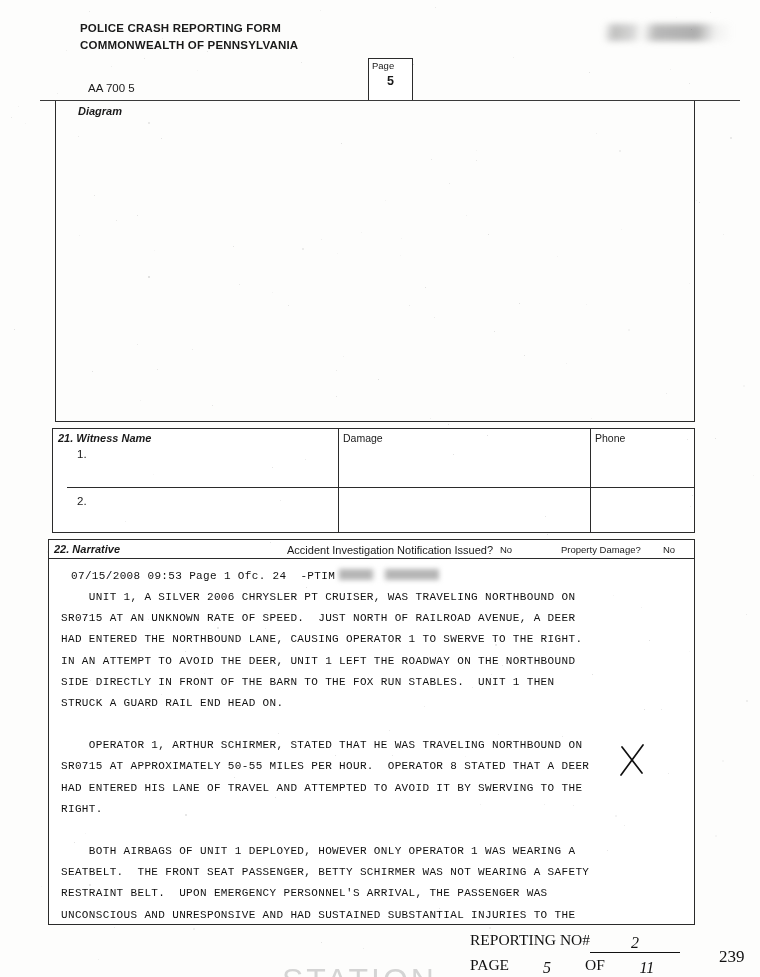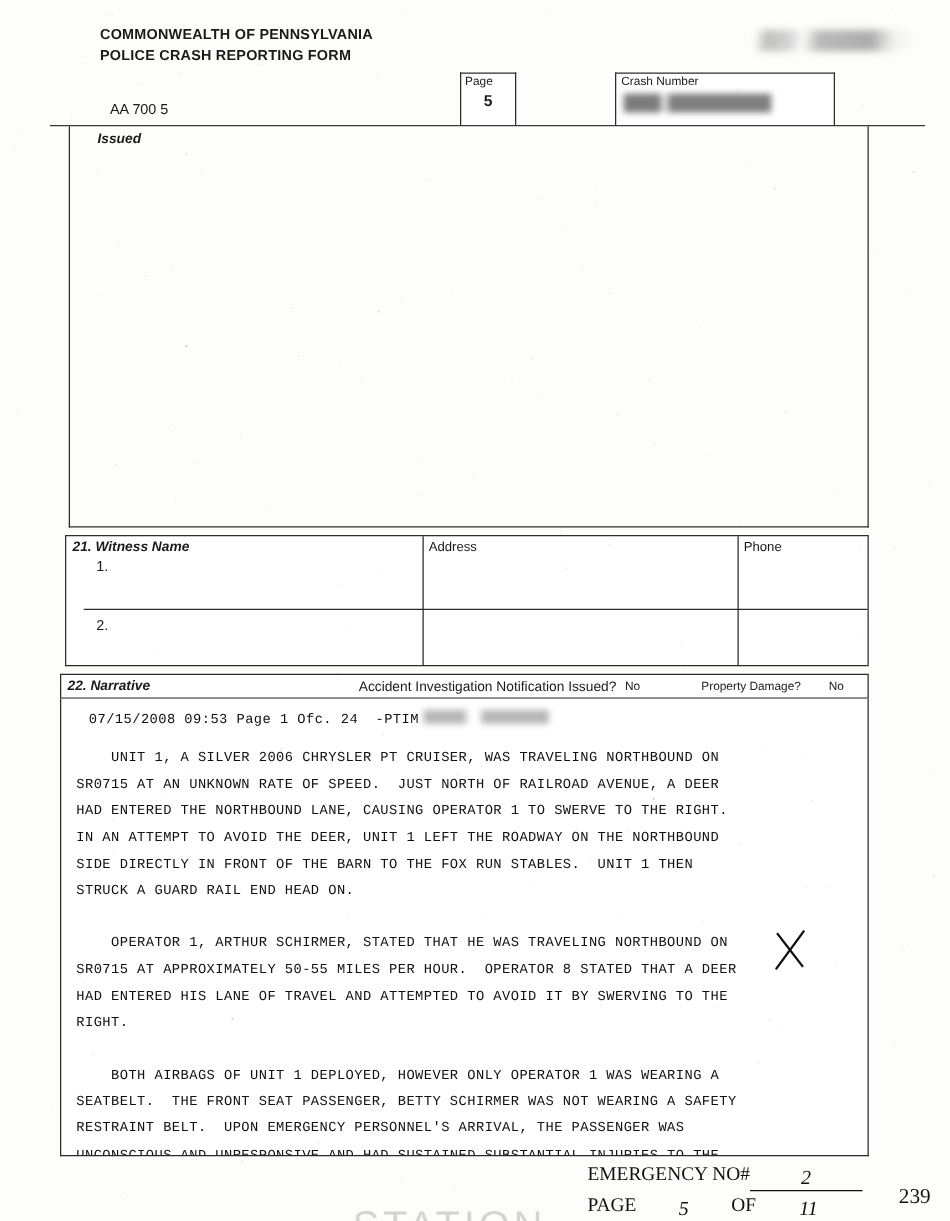--- a/index.html
+++ b/index.html
@@ -343,68 +343,64 @@
     width: 1px; height: 1px;
     border-radius: 50%;
   }
 </style>
 </head>
 <body>
 
 <div class="page">
 
   <div class="hdr-title">
+    <div>POLICE CRASH REPORTING FORM</div>
     <div>COMMONWEALTH OF PENNSYLVANIA</div>
-    <div>POLICE CRASH REPORTING FORM</div>
   </div>
 
   <div class="stamp-redacted"></div>
 
   <div class="form-code">AA 700 5</div>
 
   <div class="box-page">
     <div class="lbl">Page</div>
     <div class="val">5</div>
   </div>
 
-  <div class="box-crash">
-    <div class="lbl">Crash Number</div>
-    <div class="redact"></div>
-  </div>
 
   <div class="rule-top"></div>
 
-  <div class="diagram-label">Issued</div>
+  <div class="diagram-label">Diagram</div>
   <div class="box-diagram"></div>
 
   <div class="witness">
     <div class="vdiv addr"></div>
     <div class="vdiv phone"></div>
     <div class="hdiv"></div>
 
     <div class="hdr-lbl wn">21. Witness Name</div>
-    <div class="hdr-lbl ad">Address</div>
+    <div class="hdr-lbl ad">Damage</div>
     <div class="hdr-lbl ph">Phone</div>
 
     <div class="rownum r1">1.</div>
     <div class="rownum r2">2.</div>
   </div>
 
   <div class="narr-hdr">
     <div class="n-lbl">22. Narrative</div>
     <div class="q1">Accident Investigation Notification Issued?</div>
     <div class="a1">No</div>
     <div class="q2">Property Damage?</div>
     <div class="a2">No</div>
   </div>
 
   <div class="narr-body">
     <div class="narr-line1 mono"><span>07/15/2008 09:53 Page 1 Ofc. 24  -PTIM</span><span class="redact-ofc"></span></div>
 
-    <div class="para mono" id="narr-paras" style="top: 17px;"><p style="margin-top:21px">    UNIT 1, A SILVER 2006 CHRYSLER PT CRUISER, WAS TRAVELING NORTHBOUND ON
+    <div class="para mono" id="narr-paras" style="top: 7px;"><p style="margin-top:21px">    UNIT 1, A SILVER 2006 CHRYSLER PT CRUISER, WAS TRAVELING NORTHBOUND ON
 SR0715 AT AN UNKNOWN RATE OF SPEED.  JUST NORTH OF RAILROAD AVENUE, A DEER
 HAD ENTERED THE NORTHBOUND LANE, CAUSING OPERATOR 1 TO SWERVE TO THE RIGHT.
 IN AN ATTEMPT TO AVOID THE DEER, UNIT 1 LEFT THE ROADWAY ON THE NORTHBOUND
 SIDE DIRECTLY IN FRONT OF THE BARN TO THE FOX RUN STABLES.  UNIT 1 THEN
 STRUCK A GUARD RAIL END HEAD ON.</p><p style="margin-top:21px">    OPERATOR 1, ARTHUR SCHIRMER, STATED THAT HE WAS TRAVELING NORTHBOUND ON
 SR0715 AT APPROXIMATELY 50-55 MILES PER HOUR.  OPERATOR 8 STATED THAT A DEER
 HAD ENTERED HIS LANE OF TRAVEL AND ATTEMPTED TO AVOID IT BY SWERVING TO THE
 RIGHT.</p><p style="margin-top:21px">    BOTH AIRBAGS OF UNIT 1 DEPLOYED, HOWEVER ONLY OPERATOR 1 WAS WEARING A
 SEATBELT.  THE FRONT SEAT PASSENGER, BETTY SCHIRMER WAS NOT WEARING A SAFETY
 RESTRAINT BELT.  UPON EMERGENCY PERSONNEL'S ARRIVAL, THE PASSENGER WAS
@@ -414,21 +410,21 @@
   </div>
 
   <svg class="hand-x" viewBox="0 0 28 36">
     <path d="M4 5 L24 31" stroke="#111" stroke-width="1.7" fill="none" stroke-linecap="round"></path>
     <path d="M25 3 L3 33" stroke="#111" stroke-width="1.7" fill="none" stroke-linecap="round"></path>
   </svg>
 
   <div class="watermark">STATION</div>
 
   <div class="attach">
-    <div class="row"><span>EMERGENCY NO#</span><span class="uline w1">2</span></div>
+    <div class="row"><span>REPORTING NO#</span><span class="uline w1">2</span></div>
     <div class="row"><span>PAGE</span><span class="uline w2">5</span><span>OF</span><span class="uline w3">11</span></div>
   </div>
 
   <div class="page-num-132">239</div>
 
 <div class="speck" style="left: 113.983px; top: 927.273px; width: 1px; height: 1px; opacity: 0.32;"></div>
     <div class="speck" style="left: 471.838px; top: 687.318px; width: 1px; height: 1px; opacity: 0.32;"></div>
     <div class="speck" style="left: 134.881px; top: 42.3373px; width: 1px; height: 1px; opacity: 0.44;"></div>
     <div class="speck" style="left: 431.371px; top: 159.245px; width: 1px; height: 1px; opacity: 0.38;"></div>
     <div class="speck" style="left: 304.944px; top: 459.282px; width: 1px; height: 1px; opacity: 0.35;"></div>

